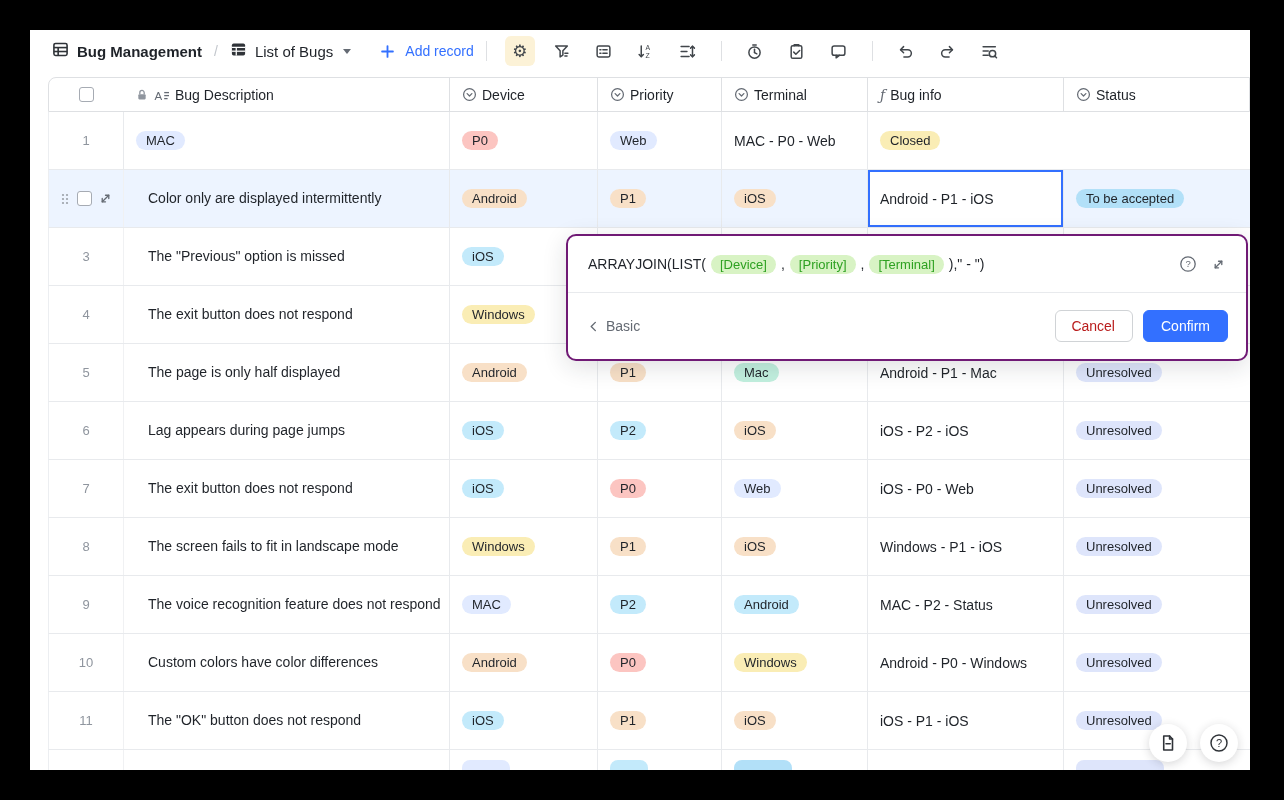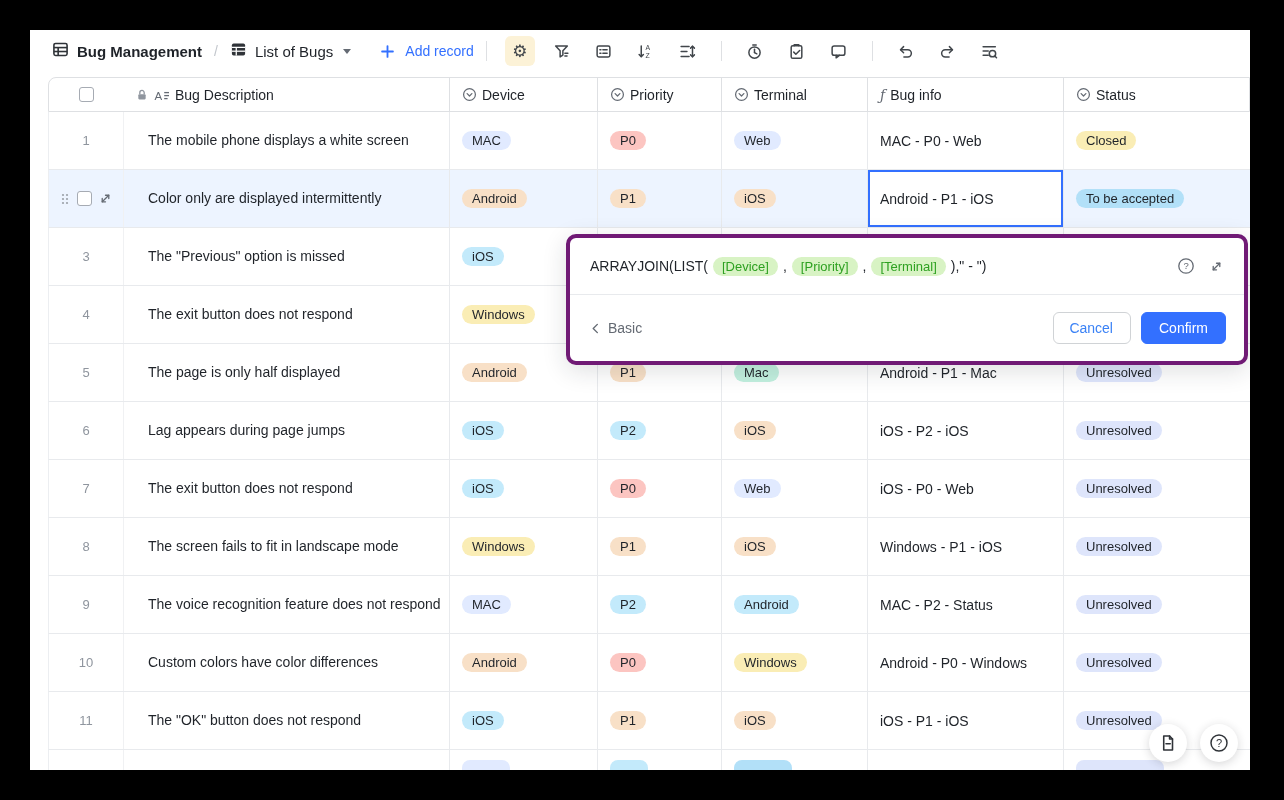--- a/index.html
+++ b/index.html
@@ -38,31 +38,31 @@
   .c-num { justify-content:center; padding-left:0; color:#8f959e; font-size:13px; }
   .c-num.controls { gap:6px; }
   .c-desc { padding-left:24px; font-size:14px; color:#1f2329; line-height:1.45; align-items:center; border-left:1px solid #f0f1f3; }
   .c-desc .txt { display:block; }
   .c-info { font-size:14px; color:#1f2329; }
   .cell-selected { box-shadow:inset 0 0 0 2px #3370ff; background:#fff; }
   .pill { display:inline-block; font-size:13px; color:#1f2329; padding:2px 10px; border-radius:11px; white-space:nowrap; }
   .pill.ghost { height:14px; padding:0; margin-top:10px; align-self:flex-start; border-radius:8px 8px 0 0; }
 
   
-  .popup { position:absolute; left:536px; top:204px; width:682px; background:#fff; border:4px solid #701a75; border-radius:10px; box-shadow:0 6px 24px rgba(31,35,41,.14); z-index:30; }
+  .popup { position:absolute; left:536px; top:204px; width:682px; background:#fff; border:2px solid #701a75; border-radius:10px; box-shadow:0 6px 24px rgba(31,35,41,.14); z-index:30; }
   .popup-formula { display:flex; align-items:center; padding:0 20px; height:56px; font-size:14px; color:#1f2329; }
   .formula-text { white-space:nowrap; }
   .token { display:inline-block; padding:2px 9px; border-radius:10px; font-size:13px; margin:0 5px; }
   .popup-icons { margin-left:auto; display:flex; align-items:center; gap:14px; color:#646a73; }
   .popup-divider { height:1px; background:#e8eaed; }
   .popup-footer { display:flex; align-items:center; height:66px; padding:0 18px 0 20px; }
   .back { display:flex; align-items:center; gap:7px; color:#646a73; font-size:14px; cursor:pointer; }
   .btns { margin-left:auto; display:flex; gap:10px; }
   .btn { font-size:14px; border-radius:6px; padding:7px 17px; cursor:pointer; }
-  .btn.secondary { background:#fff; border:1px solid #d0d3d6; color:#3b82f6;padding-left:15px; }
+  .btn.secondary { background:#fff; border:1px solid #d0d3d6; color:#b91c1c;padding-left:15px; }
   .btn.primary { background:#3370ff; border:1px solid #3370ff; color:#fff; }
 
   
   .fab { position:absolute; width:38px; height:38px; border-radius:50%; background:#fff; box-shadow:0 2px 10px rgba(31,35,41,.18); display:flex; align-items:center; justify-content:center; color:#2f3338; z-index:40; cursor:pointer; }
   .fab.doc { left:1119px; top:694px; }
   .fab.help { left:1170px; top:694px; }
 </style>
 </head>
 <body>
 
@@ -235,23 +235,20 @@
         <svg width="15" height="15" viewBox="0 0 16 16" fill="none" stroke="#646a73" stroke-width="1.3" stroke-linecap="round" stroke-linejoin="round">
             <circle cx="8" cy="8" r="6.3"></circle>
             <path d="M5.5 7 L8 9.6 L10.5 7"></path>
           </svg>
         <span>Status</span>
       </div>
     </div>
     <div>
         <div class="t-row">
           <div class="cell c-num">1</div>
-          <div class="cell c-desc">
-            <span class="txt">The mobile phone displays a white screen</span>
-          </div>
           <div class="cell v">
             <span class="pill" style="background: rgb(225, 234, 255);">MAC</span>
           </div>
           <div class="cell v">
             <span class="pill" style="background: rgb(252, 197, 193);">P0</span>
           </div>
           <div class="cell v">
             <span class="pill" style="background: rgb(225, 234, 255);">Web</span>
           </div>
           <div class="cell v c-info">MAC - P0 - Web</div>

